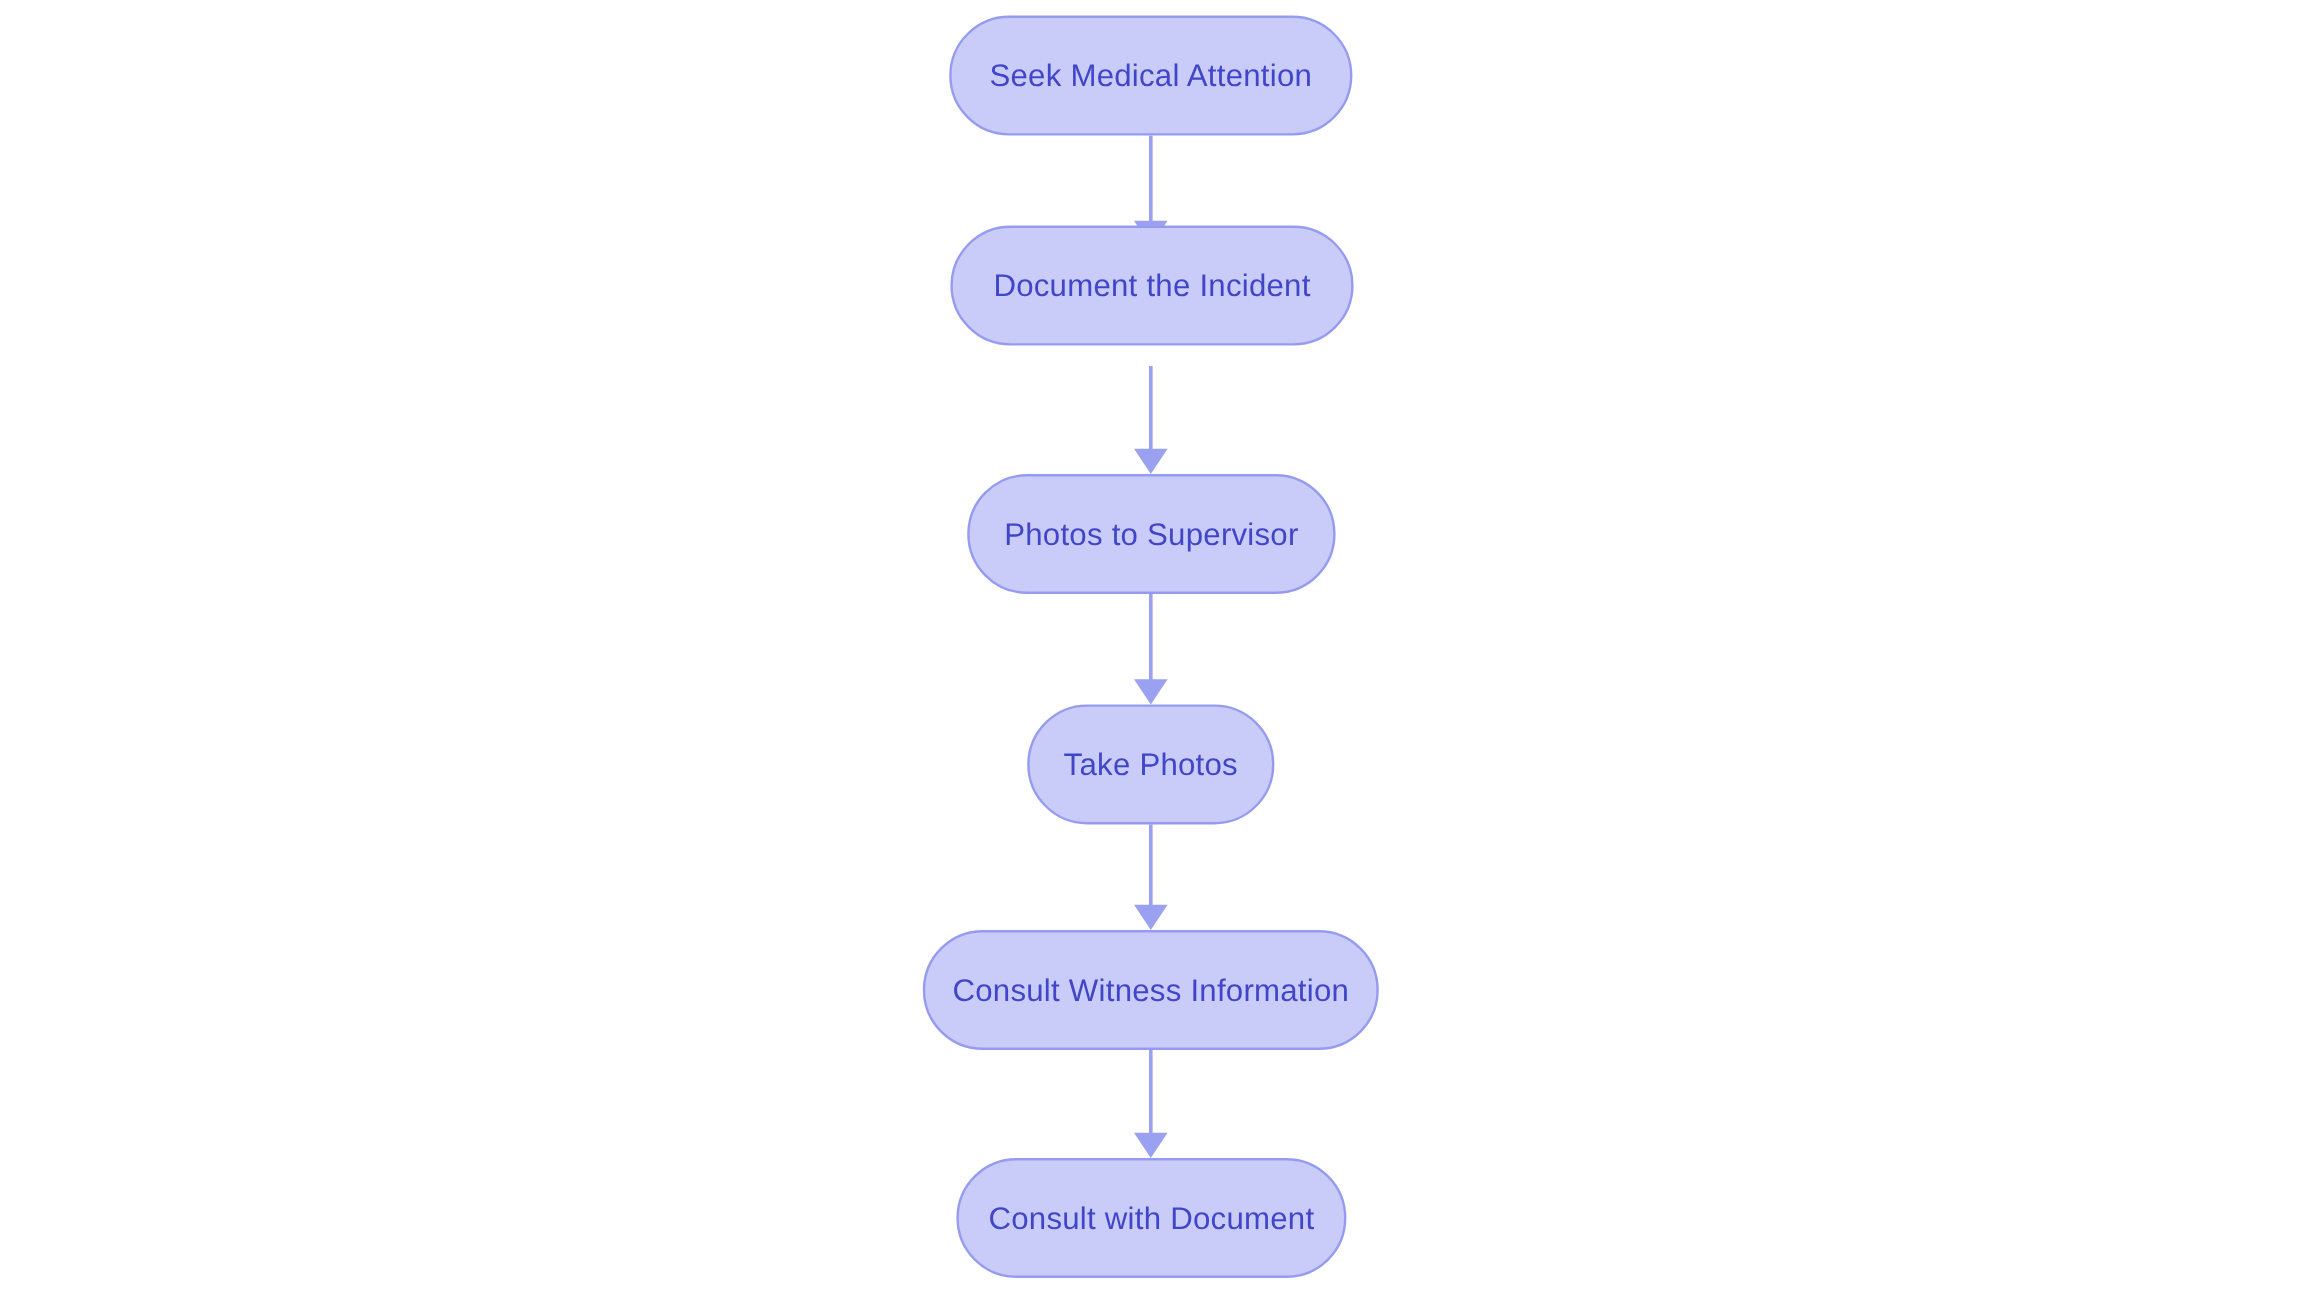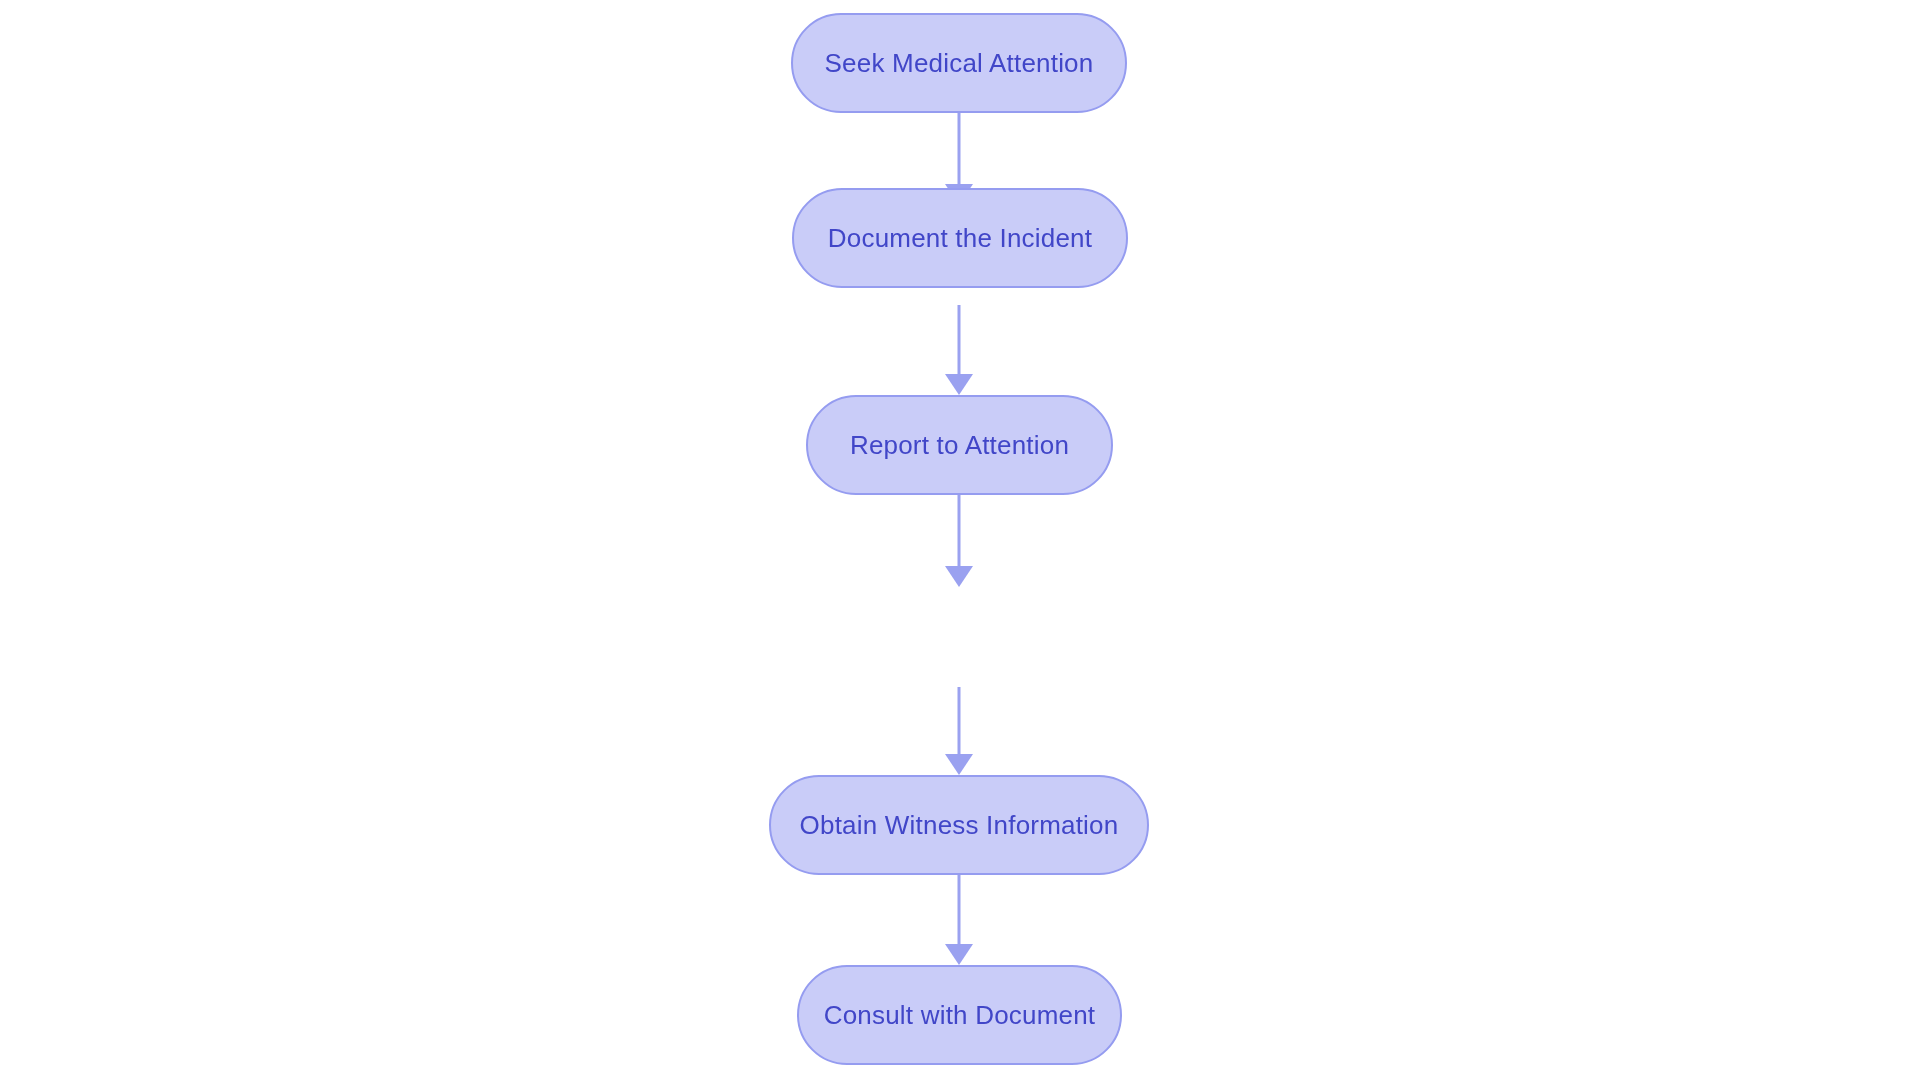--- a/index.html
+++ b/index.html
@@ -71,34 +71,35 @@
     <div class="head"></div>
   </div>
 
   <div class="flow-node" style="left:792px; top:188px; width:336px;">Document the Incident</div>
 
   <div class="flow-arrow" style="left:945px; top:305px; height:90px;">
     <div class="line"></div>
     <div class="head"></div>
   </div>
 
-  <div class="flow-node" style="left:806px; top:395px; width:307px;">Report to Attention</div>
+  <div class="flow-node" style="left:806px; top:395px; width:307px;">Photos to Supervisor</div>
 
   <div class="flow-arrow" style="left:945px; top:495px; height:92px;">
     <div class="line"></div>
     <div class="head"></div>
   </div>
 
+  <div class="flow-node" style="left:856px; top:587px; width:206px;">Take Photos</div>
 
   <div class="flow-arrow" style="left:945px; top:687px; height:88px;">
     <div class="line"></div>
     <div class="head"></div>
   </div>
 
-  <div class="flow-node" style="left:769px; top:775px; width:380px;">Obtain Witness Information</div>
+  <div class="flow-node" style="left:769px; top:775px; width:380px;">Consult Witness Information</div>
 
   <div class="flow-arrow" style="left:945px; top:875px; height:90px;">
     <div class="line"></div>
     <div class="head"></div>
   </div>
 
   <div class="flow-node" style="left:797px; top:965px; width:325px;">Consult with Document</div>
 
 </div>
 

